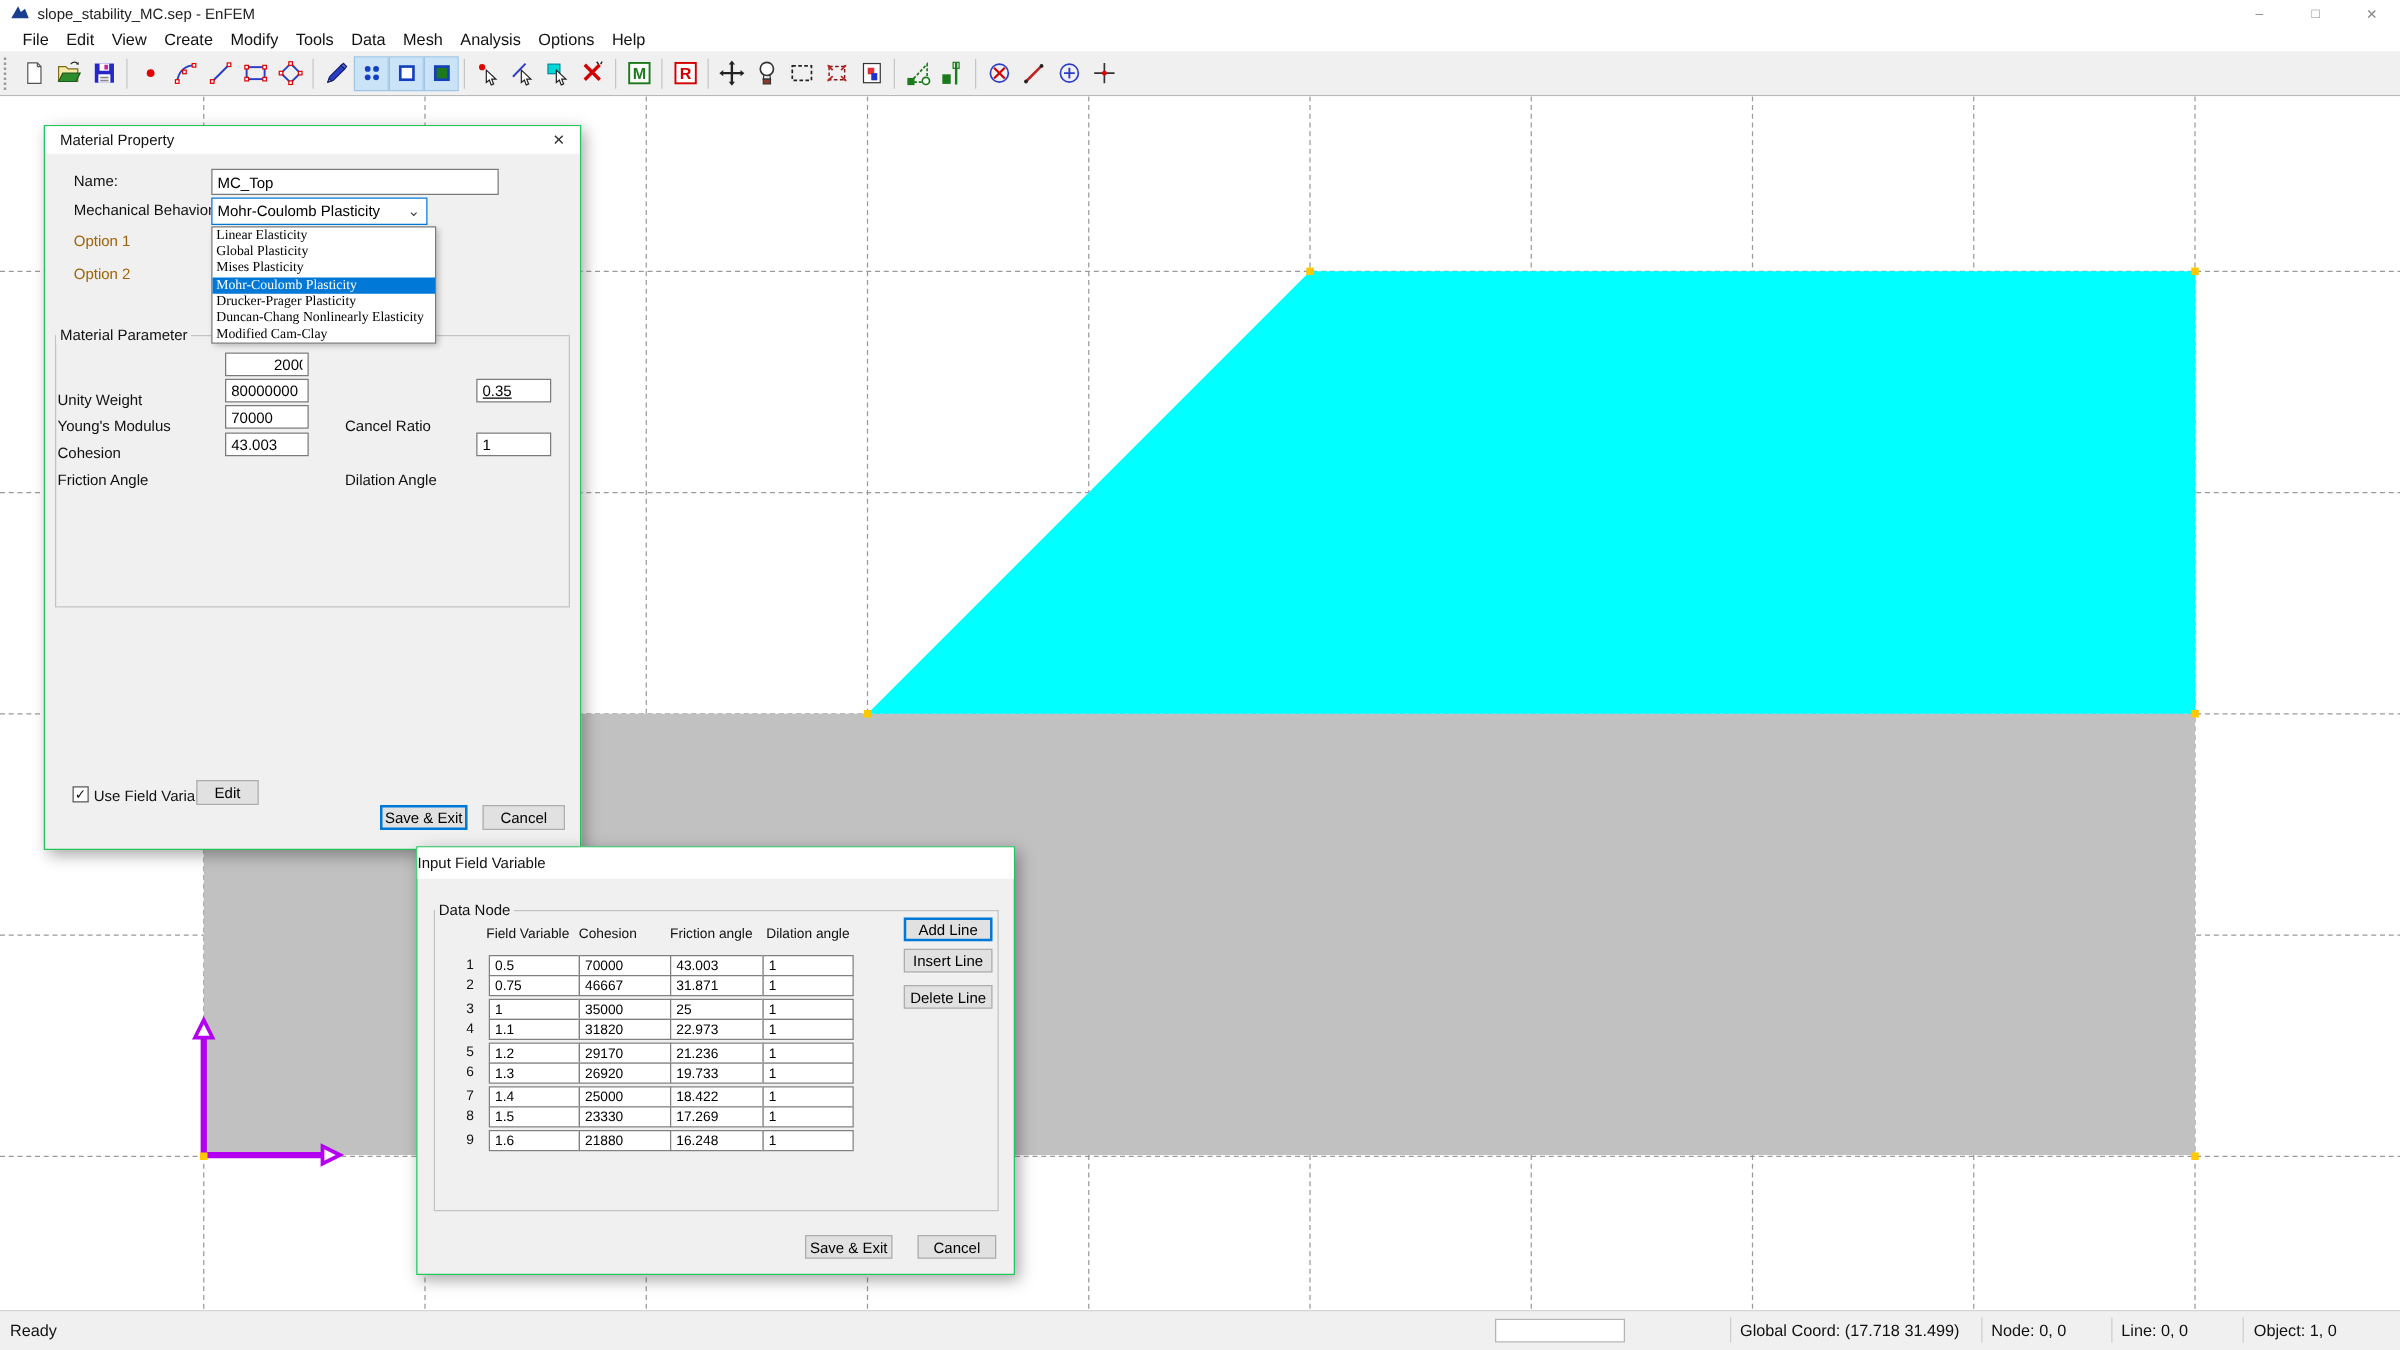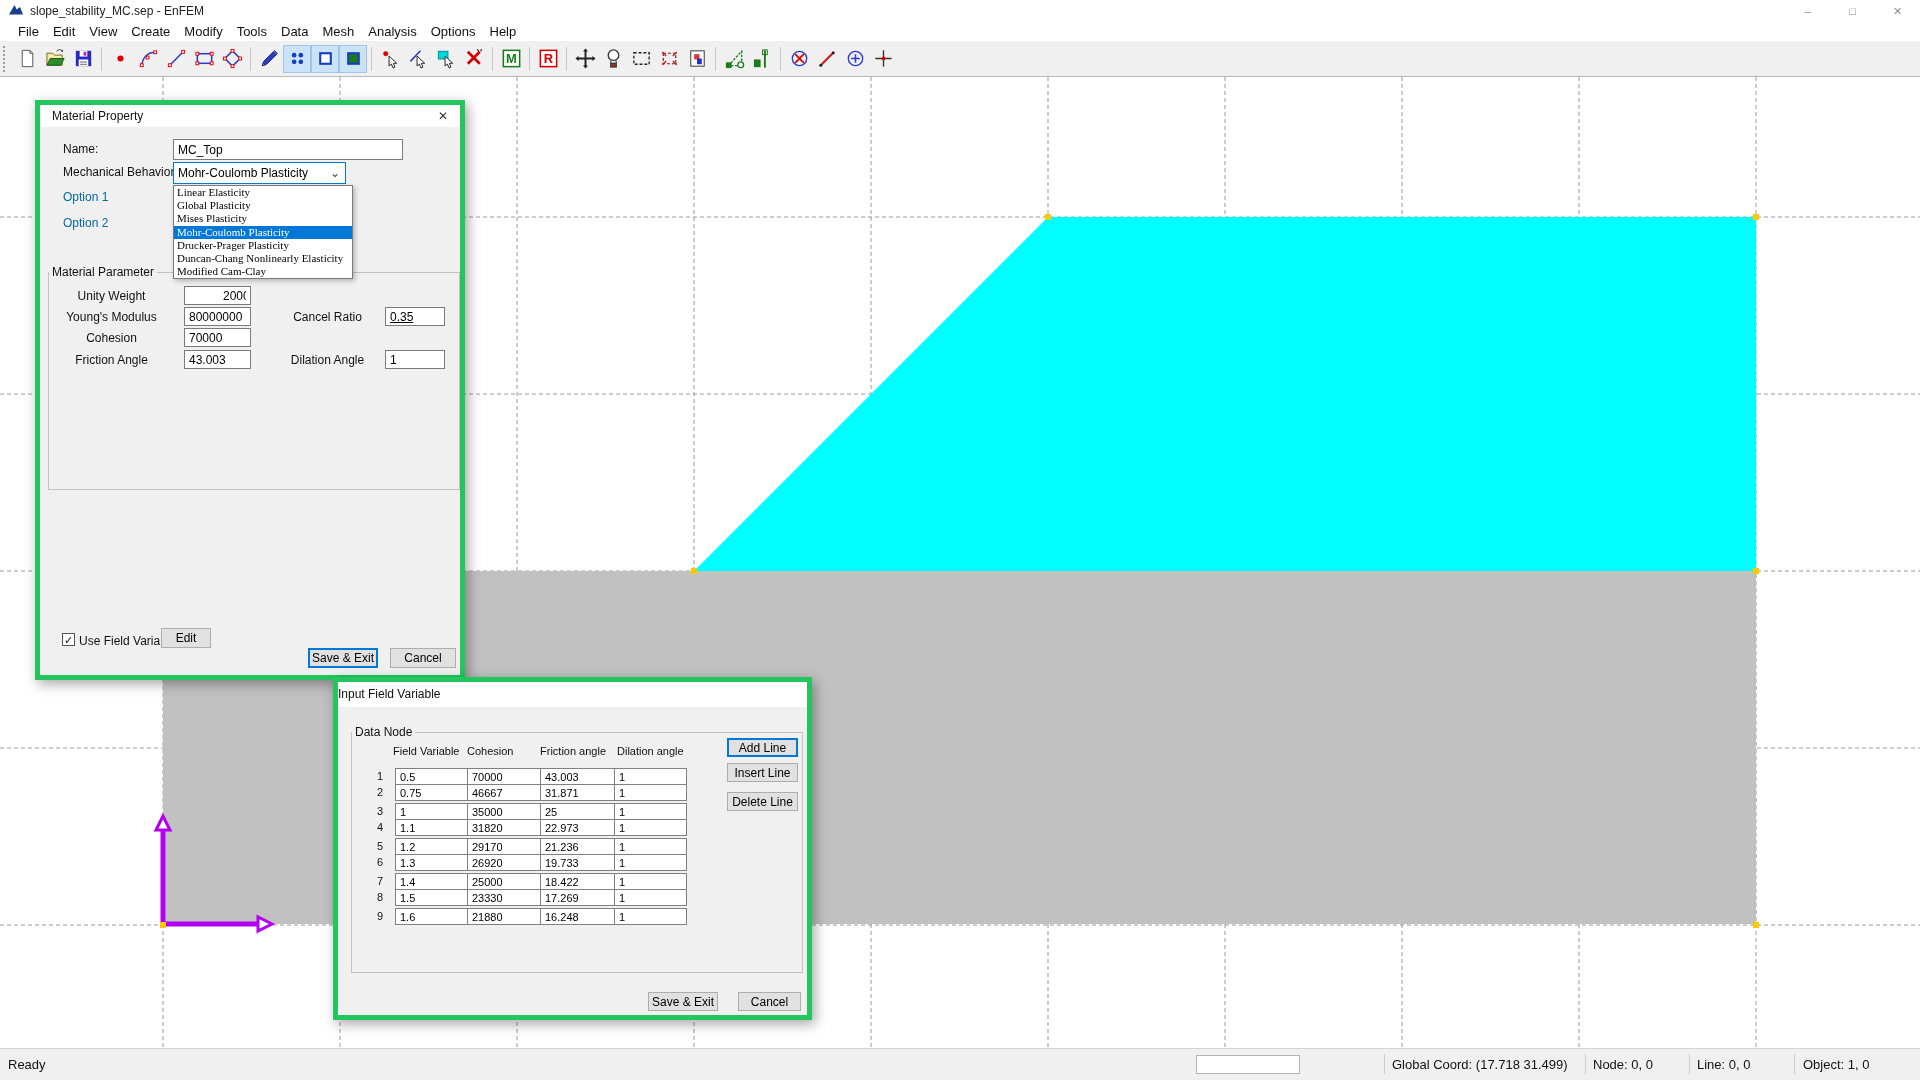--- a/index.html
+++ b/index.html
@@ -21,27 +21,27 @@
   .toolbar{position:absolute;left:0;top:41px;width:100%;height:35px;background:#f0f0f0;
     border-bottom:1px solid #b8b8b8;display:flex;align-items:center;}
   .gripper{width:5px;height:26px;margin:0 3px;border-left:2px dotted #9a9a9a;}
   .tb{width:26px;height:26px;display:flex;align-items:center;justify-content:center;margin:0 1px;}
   .tb svg{width:23px;height:23px;}
   .tb.hl{background:#cbe3f7;outline:1px solid #9cc5e8;}
   .tsep{width:1px;height:24px;background:#c6c6c6;margin:0 4px;}
   
   .canvas{position:absolute;left:0;top:77px;width:1920px;height:971px;background:#fff;overflow:hidden;}
   
-  .dlg{position:absolute;background:#f0f0f0;border:5px solid #22c55e;
+  .dlg{position:absolute;background:#f0f0f0;border:1px solid #22c55e;
     box-shadow:3px 4px 12px rgba(0,0,0,.35);box-sizing:border-box;}
   .dlg-title{position:absolute;left:0;top:0;right:0;background:#fff;color:#111;}
   .dlg-x{position:absolute;right:12px;top:0;color:#333;cursor:default;}
   .lbl{position:absolute;font-size:12px;color:#111;white-space:nowrap;}
-  .lbl.dis{color:#0369a1;}
-  .rlbl{position:absolute;font-size:12px;color:#111;text-align:center;white-space:nowrap;}
+  .lbl.dis{color:#a16207;}
+  .rlbl{position:absolute;font-size:12px;color:#111;text-align:left;white-space:nowrap;margin-top:28px;}
   .txt{position:absolute;border:1px solid #7a7a7a;background:#fff;font-size:12px;
     font-family:"Liberation Sans",sans-serif;padding:0 4px;box-sizing:border-box;}
   .btn{position:absolute;background:#e1e1e1;border:1px solid #adadad;font-size:12px;
     font-family:"Liberation Sans",sans-serif;display:flex;align-items:center;justify-content:center;
     box-sizing:border-box;}
   .btn.def{border:2px solid #0078d7;}
   .grp{position:absolute;border:1px solid #c3c3c3;margin:0;padding:0;box-sizing:border-box;}
   .grp legend{font-size:12px;color:#111;margin-left:0;padding:0 3px;}
   .combo{position:absolute;border:1px solid #0078d7;background:#fff;font-size:12px;
     display:flex;align-items:center;padding-left:4px;box-sizing:border-box;}

